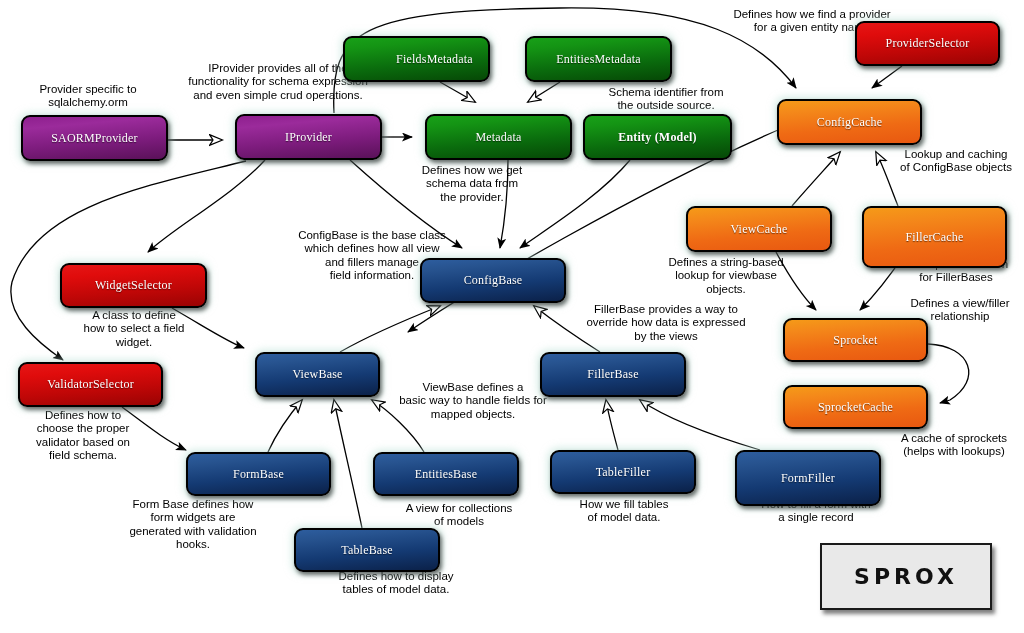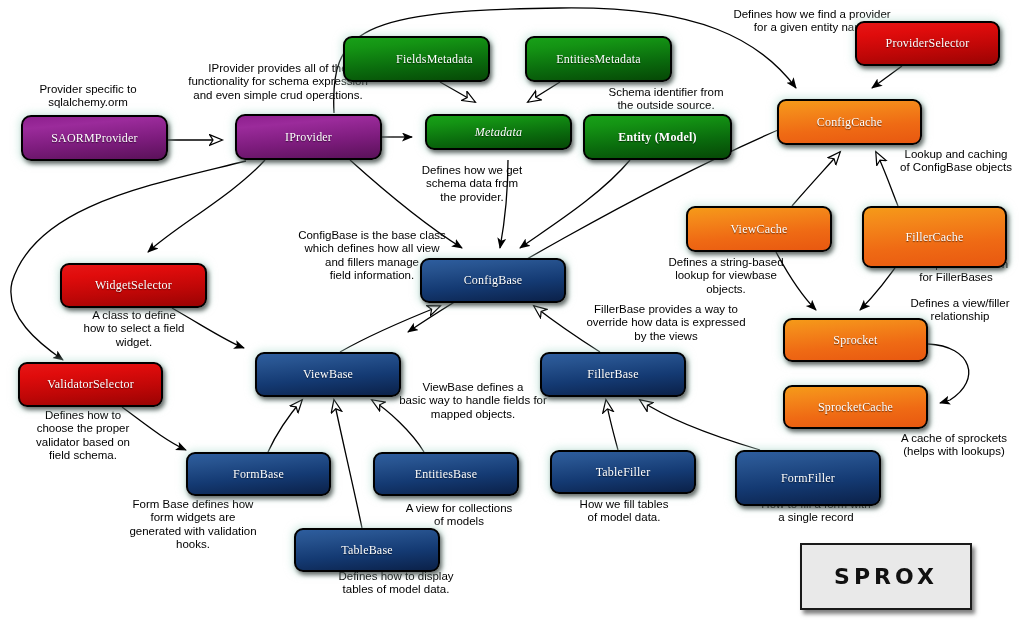--- a/index.html
+++ b/index.html
@@ -34,40 +34,40 @@
     z-index: 3;
   }
   .node .lbl {
     font-family: "Liberation Serif", serif;
     color: #ffffff;
     font-size: 12px;
     letter-spacing: .2px;
     text-shadow: 0 1px 1px rgba(0,0,0,.55);
     white-space: nowrap;
   }
-  .c-purple { background: linear-gradient(175deg, #8e1f8e 0%, #9b2b9b 22%, #7d1c7d 60%, #5a1159 100%); border-radius: 10px; }
+  .c-purple { background: linear-gradient(175deg, #8e1f8e 0%, #9b2b9b 22%, #7d1c7d 60%, #5a1159 100%); }
   .c-green  { background: linear-gradient(175deg, #18a018 0%, #149414 20%, #0a6b0d 62%, #064806 100%); }
   .c-red    { background: linear-gradient(175deg, #e51616 0%, #e00c0c 24%, #c00707 62%, #9a0303 100%); }
   .c-orange { background: linear-gradient(175deg, #f59a18 0%, #f4891a 22%, #ef6a14 62%, #e85810 100%); }
   .c-blue   { background: linear-gradient(175deg, #2d5d9e 0%, #27538f 20%, #143a73 58%, #0b2149 100%); }
 
   .note {
     position: absolute;
     font-family: "Liberation Sans", sans-serif;
     font-size: 11.5px;
     line-height: 13.4px;
     color: #000000;
     text-align: center;
     z-index: 2;
     white-space: pre-line;
   }
 
   #logo {
     position: absolute;
-    left: 800px; top: 543px;
+    left: 820px; top: 543px;
     width: 168px; height: 63px;
     background: #e9e9e9;
     border: 2px solid #1a1a1a;
     box-shadow: 3px 4px 4px rgba(0,0,0,0.5);
     display: flex;
     align-items: center;
     justify-content: center;
     z-index: 3;
   }
   #logo .lbl {
@@ -153,21 +153,21 @@
   </div>
   <div class="node c-purple" style="left:235px;top:114px;width:147px;height:46px;">
     <span class="lbl">IProvider</span>
   </div>
   <div class="node c-green" style="left:343px;top:36px;width:147px;height:46px;padding-left:36px;">
     <span class="lbl">FieldsMetadata</span>
   </div>
   <div class="node c-green" style="left:525px;top:36px;width:147px;height:46px;">
     <span class="lbl">EntitiesMetadata</span>
   </div>
-  <div class="node c-green" style="left:425px;top:114px;width:147px;height:36px;font-style:italic;">
+  <div class="node c-green" style="left:425px;top:114px;width:147px;height:46px;">
     <span class="lbl">Metadata</span>
   </div>
   <div class="node c-green" style="left:583px;top:114px;width:149px;height:46px;font-weight:bold;">
     <span class="lbl">Entity (Model)</span>
   </div>
   <div class="node c-red" style="left:855px;top:21px;width:145px;height:45px;">
     <span class="lbl">ProviderSelector</span>
   </div>
   <div class="node c-orange" style="left:777px;top:99px;width:145px;height:46px;">
     <span class="lbl">ConfigCache</span>
@@ -186,21 +186,21 @@
   </div>
   <div class="node c-red" style="left:60px;top:263px;width:147px;height:45px;">
     <span class="lbl">WidgetSelector</span>
   </div>
   <div class="node c-red" style="left:18px;top:362px;width:145px;height:45px;">
     <span class="lbl">ValidatorSelector</span>
   </div>
   <div class="node c-blue" style="left:420px;top:258px;width:146px;height:45px;">
     <span class="lbl">ConfigBase</span>
   </div>
-  <div class="node c-blue" style="left:255px;top:352px;width:146px;height:45px;">
+  <div class="node c-blue" style="left:255px;top:352px;width:125px;height:45px;">
     <span class="lbl">ViewBase</span>
   </div>
   <div class="node c-blue" style="left:540px;top:352px;width:146px;height:45px;">
     <span class="lbl">FillerBase</span>
   </div>
   <div class="node c-blue" style="left:186px;top:452px;width:145px;height:44px;">
     <span class="lbl">FormBase</span>
   </div>
   <div class="node c-blue" style="left:373px;top:452px;width:146px;height:44px;">
     <span class="lbl">EntitiesBase</span>

